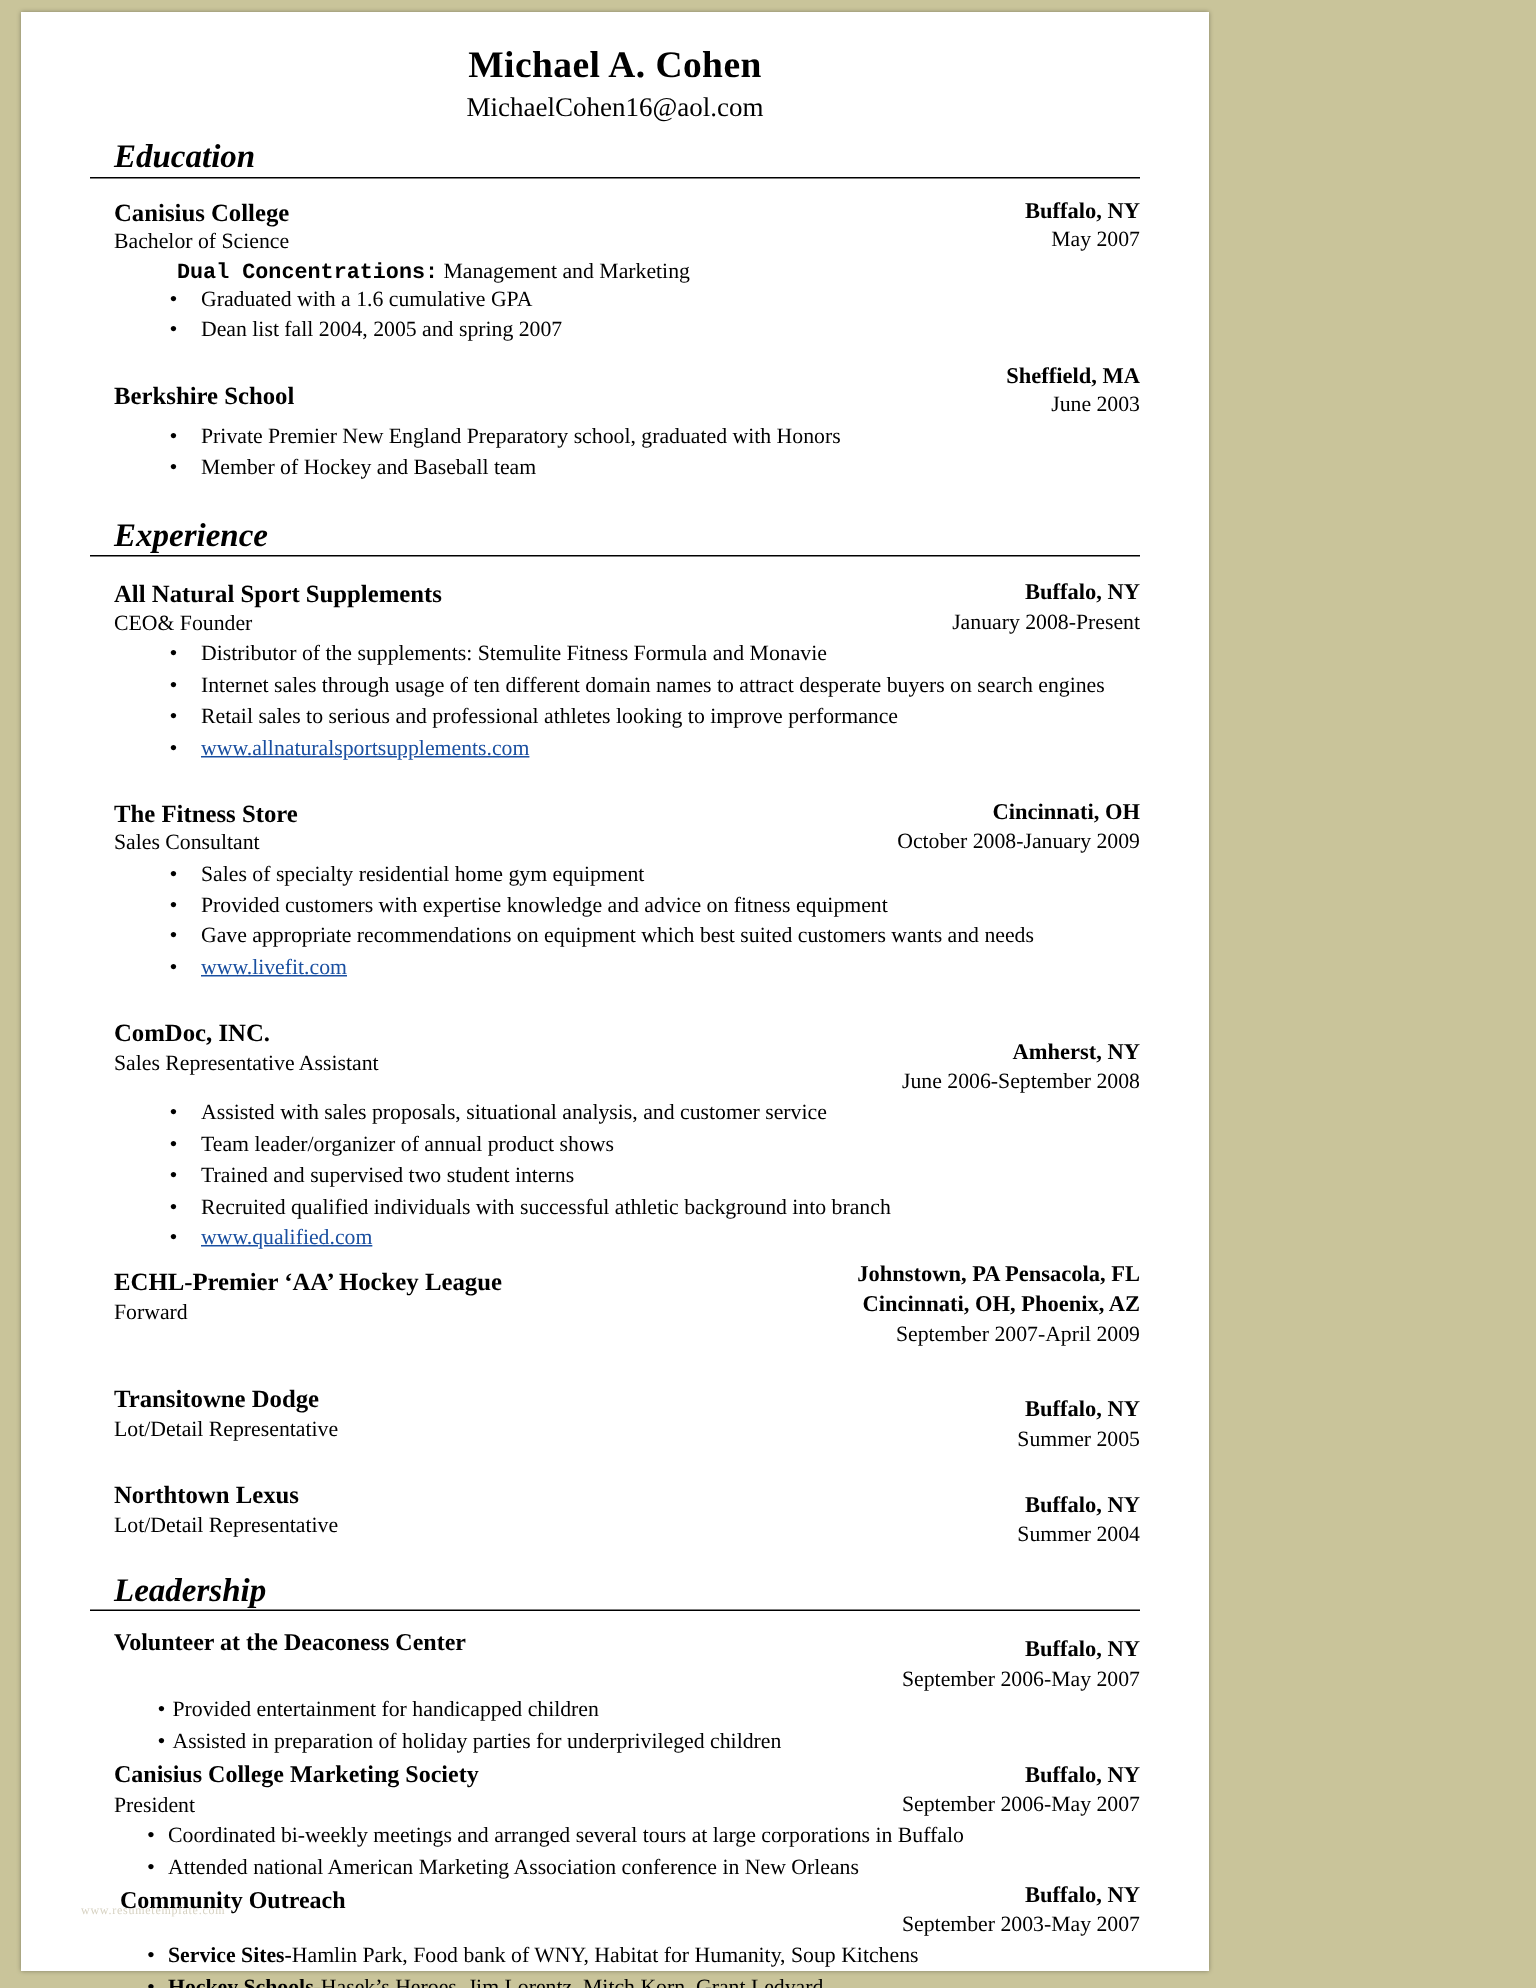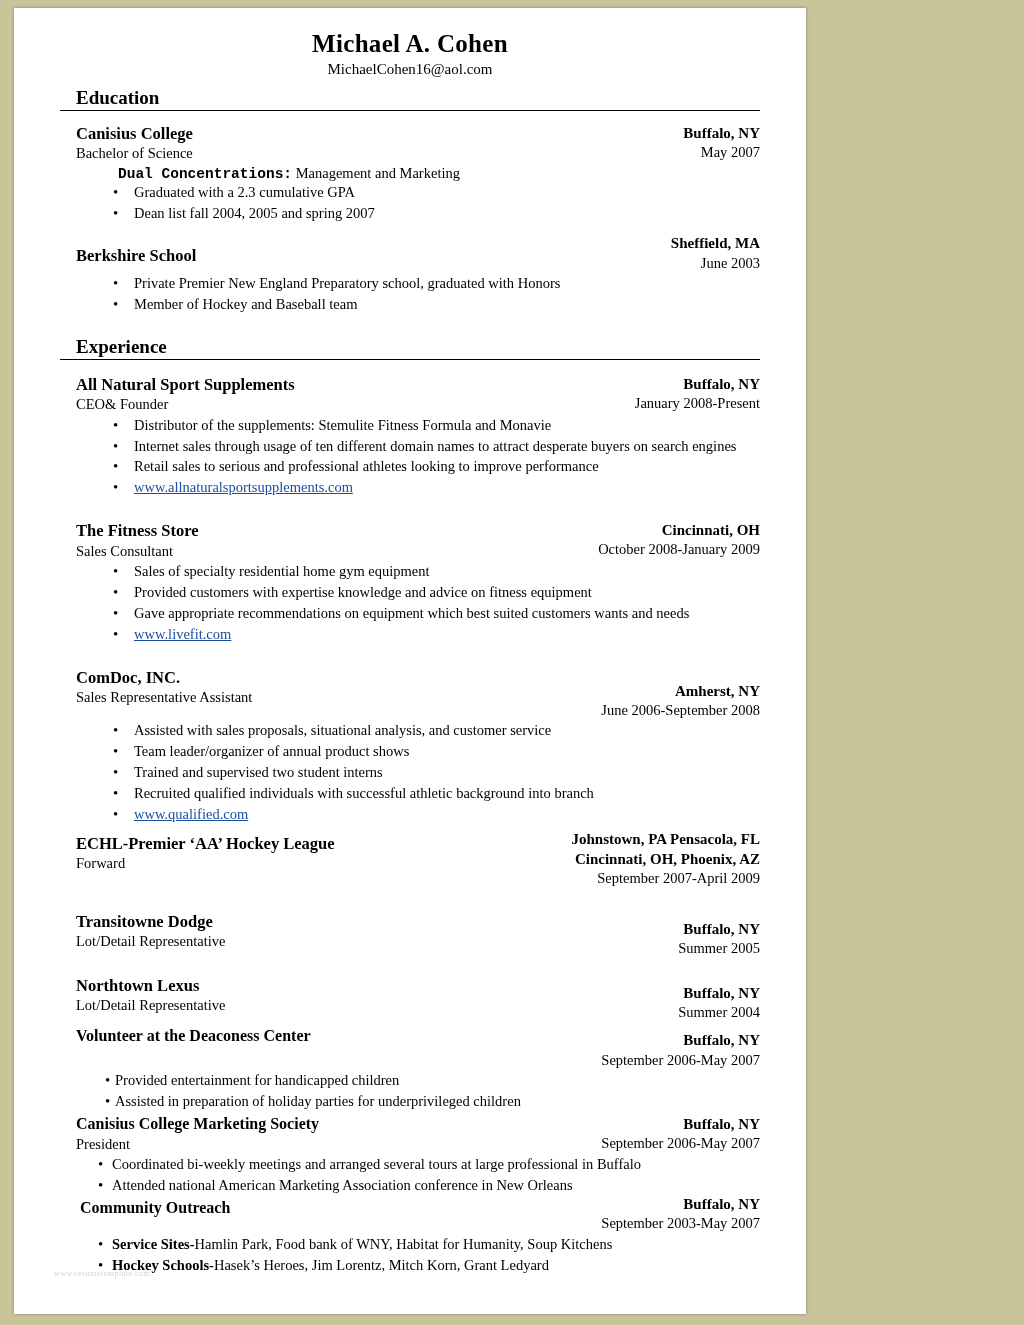--- a/index.html
+++ b/index.html
@@ -28,31 +28,32 @@
     text-align: center;
     margin-bottom: 6px;
   }
   .name {
     font-size: 25px;
     font-weight: bold;
     letter-spacing: 0.3px;
     margin-bottom: 3px;
   }
   .email {
-    font-size: 15px;
+    font-size: 18px;
     text-align: center;
   }
   .section-title {
-    font-size: 19px;
+    font-size: 22px;
     font-weight: bold;
     padding-left: 16px;
     border-bottom: 1.3px solid #000;
     margin-top: 8px;
     margin-bottom: 12px;
     line-height: 1.25;
+    font-style: italic;
   }
   .entry {
     position: relative;
     margin-top: 8px;
   }
   .entry-head {
     display: flex;
     justify-content: space-between;
     align-items: flex-start;
   }
@@ -165,21 +166,21 @@
       </div>
       <div class="right-col">
         <div class="place">Buffalo, NY</div>
         <div class="dates">May 2007</div>
       </div>
     </div>
     <div class="sub-line">
       <b>Dual Concentrations:</b><span> Management and Marketing</span>
     </div>
     <ul class="bullets">
-      <li>Graduated with a 2.3 cumulative GPA</li>
+      <li>Graduated with a 1.6 cumulative GPA</li>
       <li>Dean list fall 2004, 2005 and spring 2007</li>
     </ul>
   </div>
 
   <div class="entry" style="margin-top:22px">
     <div class="entry-head">
       <div class="left-col">
         <div class="org">Berkshire School</div>
       </div>
       <div class="right-col" style="margin-top:-12px">
@@ -286,20 +287,21 @@
         <div class="org">Northtown Lexus</div>
         <div class="role">Lot/Detail Representative</div>
       </div>
       <div class="right-col" style="margin-top:8px">
         <div class="place">Buffalo, NY</div>
         <div class="dates">Summer 2004</div>
       </div>
     </div>
   </div>
 
+  <div class="section-title" style="margin-top:12px">Leadership</div>
 
   <div class="entry lead-entry">
     <div class="entry-head">
       <div class="left-col">
         <div class="org">Volunteer at the Deaconess Center</div>
       </div>
       <div class="right-col" style="margin-top:4px">
         <div class="place">Buffalo, NY</div>
         <div class="dates">September 2006-May 2007</div>
       </div>
@@ -315,21 +317,21 @@
       <div class="left-col">
         <div class="org">Canisius College Marketing Society</div>
         <div class="role">President</div>
       </div>
       <div class="right-col">
         <div class="place">Buffalo, NY</div>
         <div class="dates">September 2006-May 2007</div>
       </div>
     </div>
     <ul class="bullets mid">
-      <li>Coordinated bi-weekly meetings and arranged several tours at large professional in Buffalo</li>
+      <li>Coordinated bi-weekly meetings and arranged several tours at large corporations in Buffalo</li>
       <li>Attended national American Marketing Association conference in New Orleans</li>
     </ul>
   </div>
 
   <div class="entry lead-entry" style="margin-top:2px">
     <div class="entry-head">
       <div class="left-col">
         <div class="org" style="padding-left:4px">Community Outreach</div>
       </div>
       <div class="right-col" style="margin-top:-4px">

